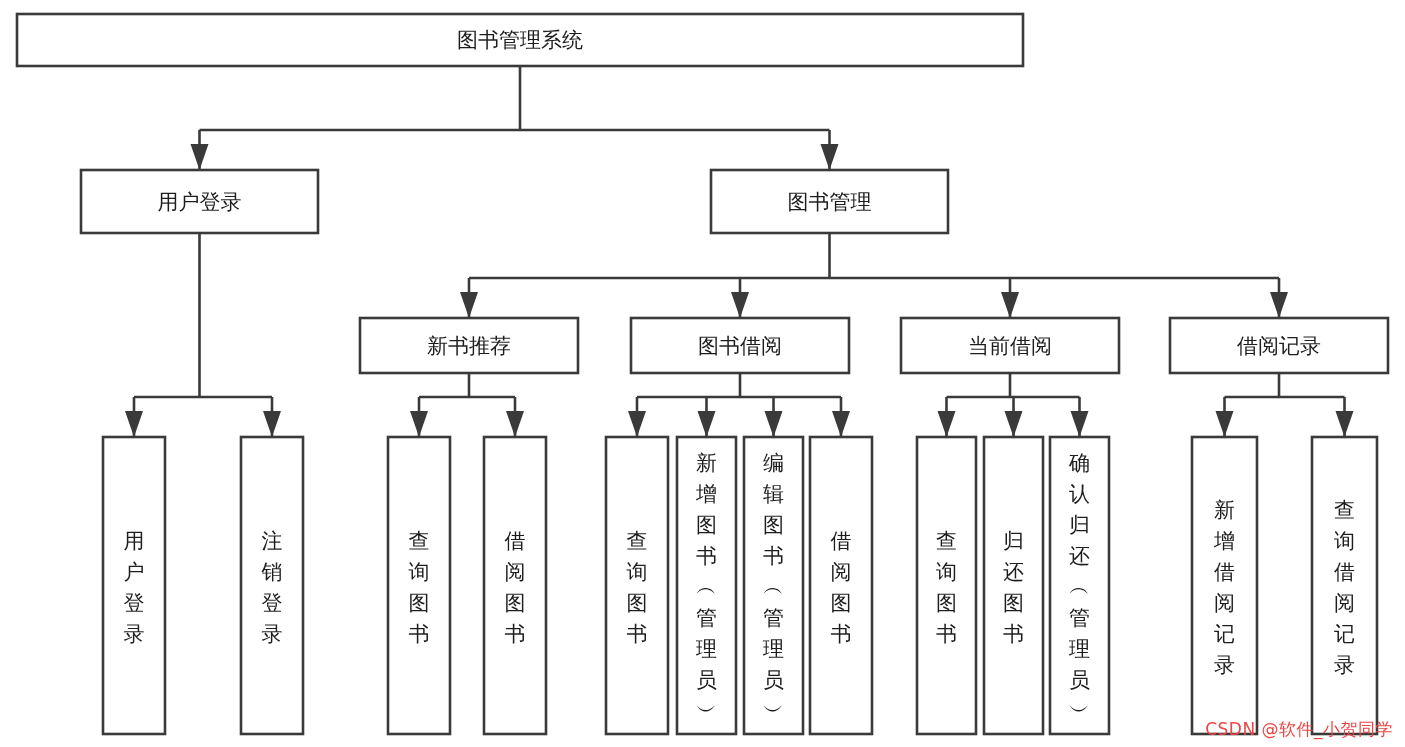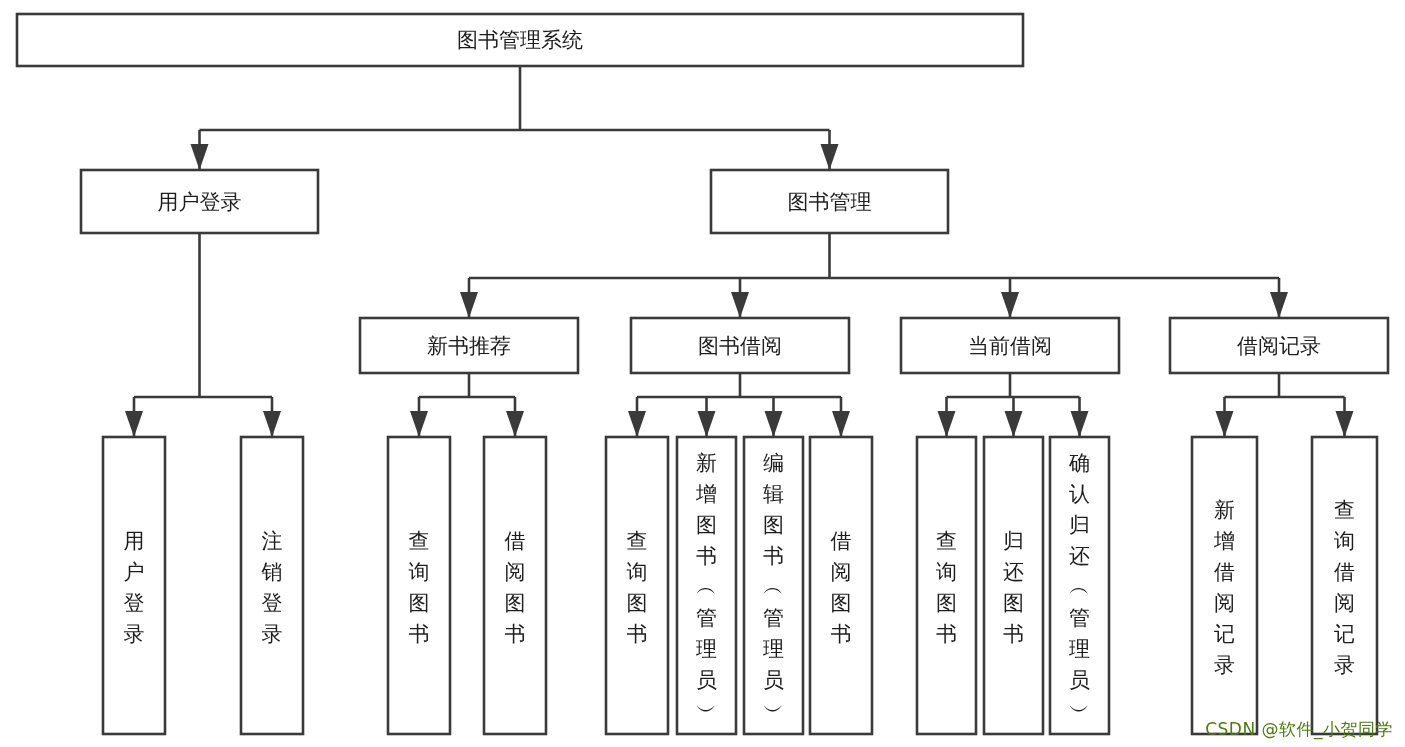--- a/index.html
+++ b/index.html
@@ -56,21 +56,21 @@
     fill: #1d1d1d;
     text-anchor: middle;
     white-space: pre;
   }
   .watermark-text {
     position: absolute;
     right: 12px;
     bottom: 6px;
     font-family: "DejaVu Sans", "Liberation Sans", sans-serif;
     font-size: 17px;
-    color: #4d7c0f;
+    color: #ef4444;
     letter-spacing: 0.5px;
     white-space: nowrap;
     pointer-events: none;
   }
 </style>
 </head>
 <body>
 
 <div id="diagram-root">
   <svg class="diagram-canvas" viewBox="0 0 1405 747">

